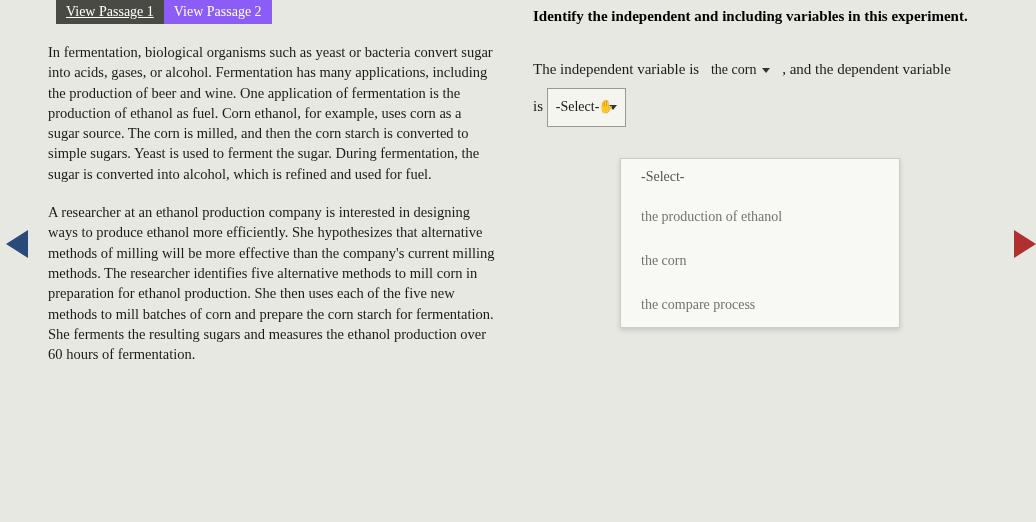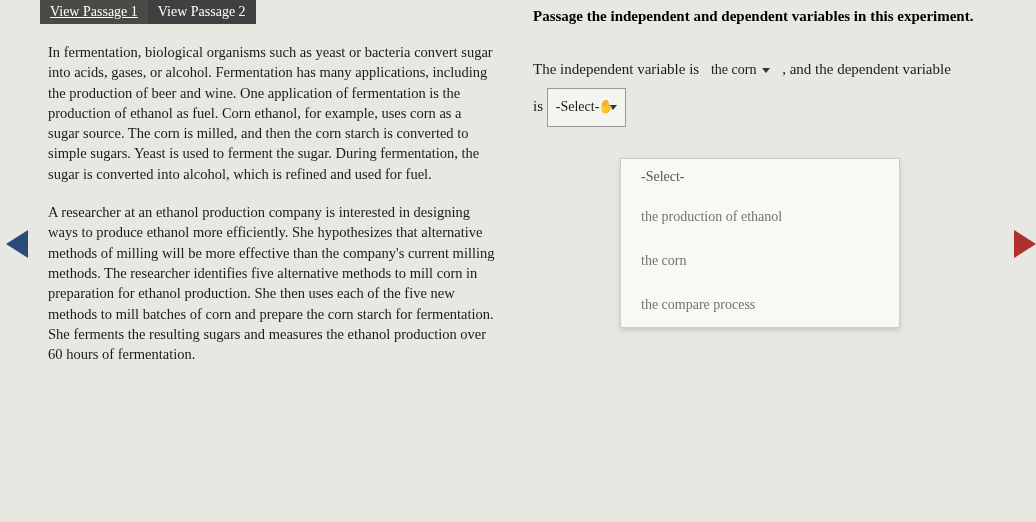--- a/index.html
+++ b/index.html
@@ -32,23 +32,24 @@
     }
     .tab {
       padding: 4px 10px;
       font-size: 14px;
       cursor: pointer;
       color: #fff;
     }
     .tab.active {
       background: #4a4a45;
       text-decoration: underline;
+      margin-left: 16px;
     }
     .tab.inactive {
-      background: #404040;
+      background: #8b5cf6;
     }
     .passage-text {
       font-size: 14.5px;
       line-height: 1.4;
       color: #1a1a1a;
       padding: 0 8px;
     }
     .passage-text p {
       margin-bottom: 18px;
     }
@@ -159,21 +160,21 @@
       <div class="tab active">View Passage 1</div>
       <div class="tab inactive">View Passage 2</div>
     </div>
     <div class="passage-text">
       <p>In fermentation, biological organisms such as yeast or bacteria convert sugar into acids, gases, or alcohol. Fermentation has many applications, including the production of beer and wine. One application of fermentation is the production of ethanol as fuel. Corn ethanol, for example, uses corn as a sugar source. The corn is milled, and then the corn starch is converted to simple sugars. Yeast is used to ferment the sugar. During fermentation, the sugar is converted into alcohol, which is refined and used for fuel.</p>
       <p>A researcher at an ethanol production company is interested in designing ways to produce ethanol more efficiently. She hypothesizes that alternative methods of milling will be more effective than the company's current milling methods. The researcher identifies five alternative methods to mill corn in preparation for ethanol production. She then uses each of the five new methods to mill batches of corn and prepare the corn starch for fermentation. She ferments the resulting sugars and measures the ethanol production over 60 hours of fermentation.</p>
     </div>
   </div>
 
   <div class="right-panel">
-    <div class="question-title">Passage the independent and dependent variables in this experiment.</div>
+    <div class="question-title">Identify the independent and including variables in this experiment.</div>
     <div class="answer-line">
       <span>The independent variable is</span>
       <span class="dropdown-selected">the corn</span>
       <span>, and the dependent variable</span>
       <br>
       <span>is</span>
       <span class="dropdown-open">
         <span>-Select-</span>
         <span class="cursor-icon">✋</span>
       </span>

